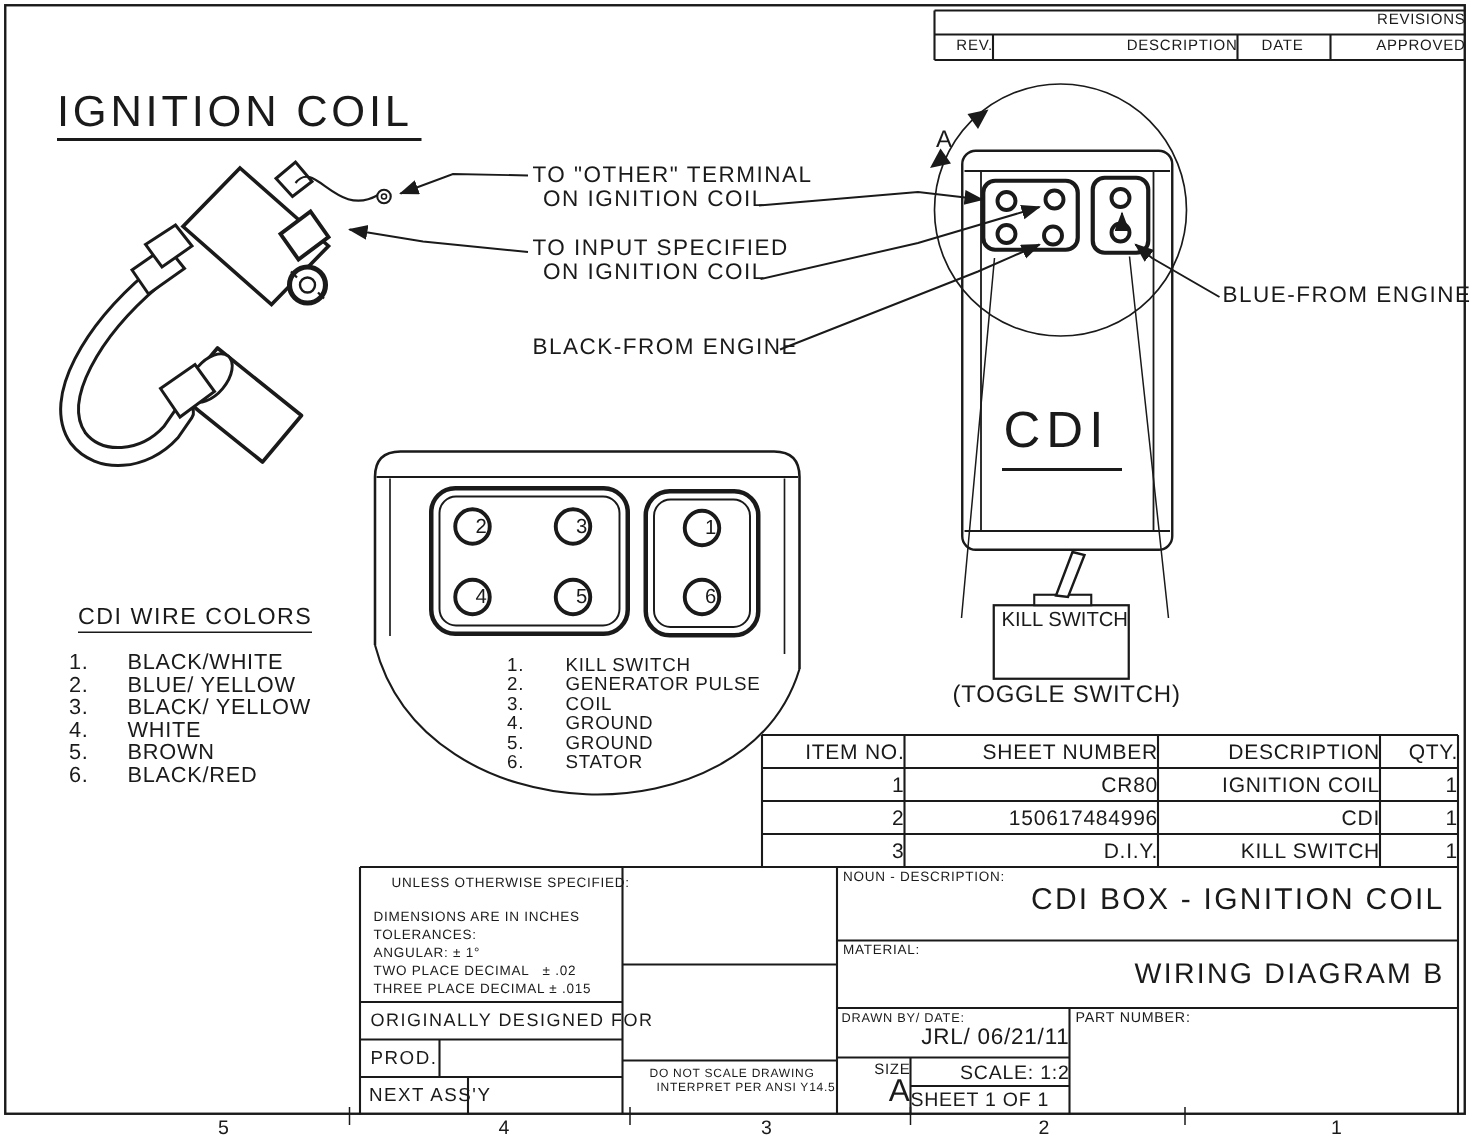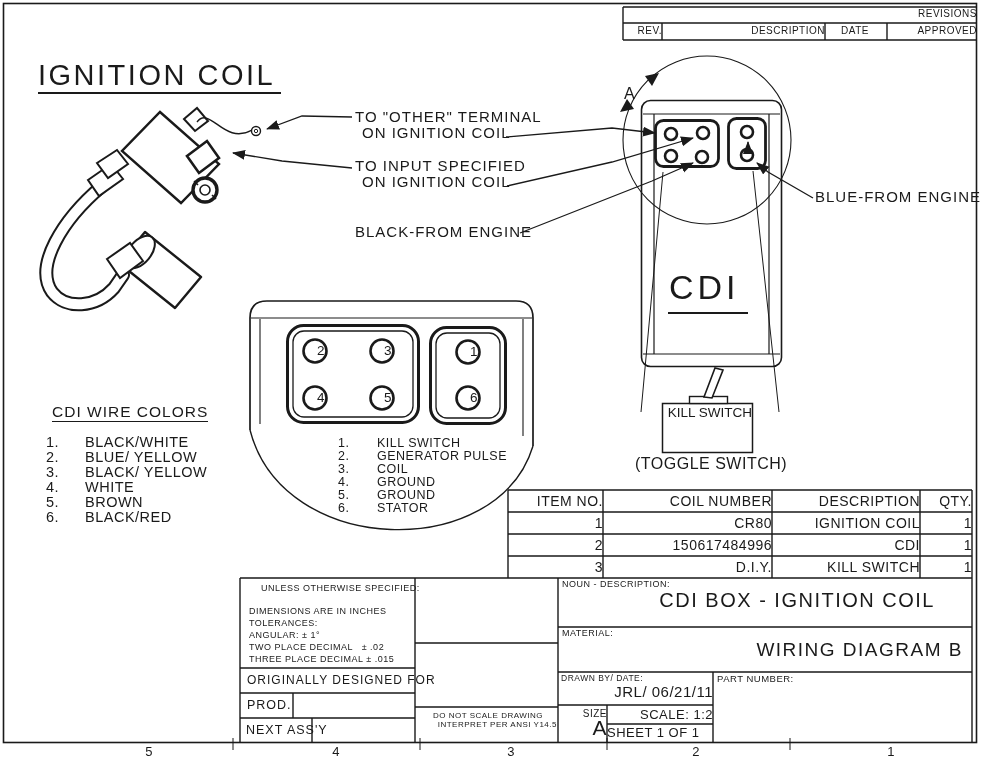--- a/index.html
+++ b/index.html
@@ -162,41 +162,41 @@
   <span class="t" style="left:338px;top:463px;font-size:12.5px">3.</span>
   <span class="t" style="left:377px;top:463px;font-size:12.5px">COIL</span>
   <span class="t" style="left:338px;top:476px;font-size:12.5px">4.</span>
   <span class="t" style="left:377px;top:476px;font-size:12.5px">GROUND</span>
   <span class="t" style="left:338px;top:489px;font-size:12.5px">5.</span>
   <span class="t" style="left:377px;top:489px;font-size:12.5px">GROUND</span>
   <span class="t" style="left:338px;top:502px;font-size:12.5px">6.</span>
   <span class="t" style="left:377px;top:502px;font-size:12.5px">STATOR</span>
 
   <span class="t c" style="left:508px;top:494px;width:95px;font-size:14px">ITEM NO.</span>
-  <span class="t c" style="left:603px;top:494px;width:169px;font-size:14px">COIL NUMBER</span>
+  <span class="t c" style="left:603px;top:494px;width:169px;font-size:14px">SHEET NUMBER</span>
   <span class="t c" style="left:772px;top:494px;width:148px;font-size:14px">DESCRIPTION</span>
   <span class="t c" style="left:920px;top:494px;width:52px;font-size:14px">QTY.</span>
 
   <span class="t c" style="left:508px;top:516px;width:95px;font-size:14px">1</span>
   <span class="t c" style="left:603px;top:516px;width:169px;font-size:14px">CR80</span>
   <span class="t c" style="left:772px;top:516px;width:148px;font-size:14px">IGNITION COIL</span>
   <span class="t c" style="left:920px;top:516px;width:52px;font-size:14px">1</span>
 
   <span class="t c" style="left:508px;top:538px;width:95px;font-size:14px">2</span>
   <span class="t c" style="left:603px;top:538px;width:169px;font-size:14px">150617484996</span>
   <span class="t c" style="left:772px;top:538px;width:148px;font-size:14px">CDI</span>
   <span class="t c" style="left:920px;top:538px;width:52px;font-size:14px">1</span>
 
   <span class="t c" style="left:508px;top:560px;width:95px;font-size:14px">3</span>
   <span class="t c" style="left:603px;top:560px;width:169px;font-size:14px">D.I.Y.</span>
   <span class="t c" style="left:772px;top:560px;width:148px;font-size:14px">KILL SWITCH</span>
   <span class="t c" style="left:920px;top:560px;width:52px;font-size:14px">1</span>
 
   <span class="t" style="left:562px;top:580px;font-size:9px">NOUN - DESCRIPTION:</span>
-  <span class="t c" style="left:550px;top:590px;width:385px;font-size:20px;letter-spacing:1.5px">CDI BOX - IGNITION COIL</span>
+  <span class="t c" style="left:578px;top:590px;width:385px;font-size:20px;letter-spacing:1.5px">CDI BOX - IGNITION COIL</span>
   <span class="t" style="left:562px;top:629px;font-size:9px">MATERIAL:</span>
   <span class="t c" style="left:578px;top:640px;width:385px;font-size:19px;letter-spacing:1.5px">WIRING DIAGRAM B</span>
   <span class="t" style="left:561px;top:674px;font-size:8.5px">DRAWN BY/ DATE:</span>
   <span class="t c" style="left:558px;top:684px;width:155px;font-size:15px">JRL/ 06/21/11</span>
   <span class="t" style="left:717px;top:674px;font-size:9.5px">PART NUMBER:</span>
   <span class="t c" style="left:558px;top:709px;width:49px;font-size:10px">SIZE</span>
   <span class="t c" style="left:558px;top:717px;width:49px;font-size:21px">A</span>
   <span class="t c" style="left:607px;top:708px;width:106px;font-size:13px">SCALE: 1:2</span>
   <span class="t c" style="left:607px;top:726px;width:92px;font-size:13px">SHEET 1 OF 1</span>
 

